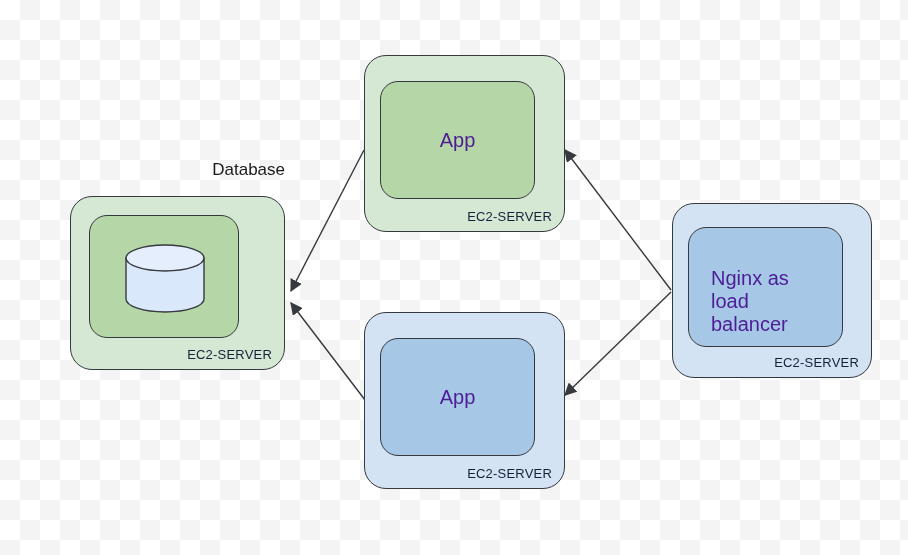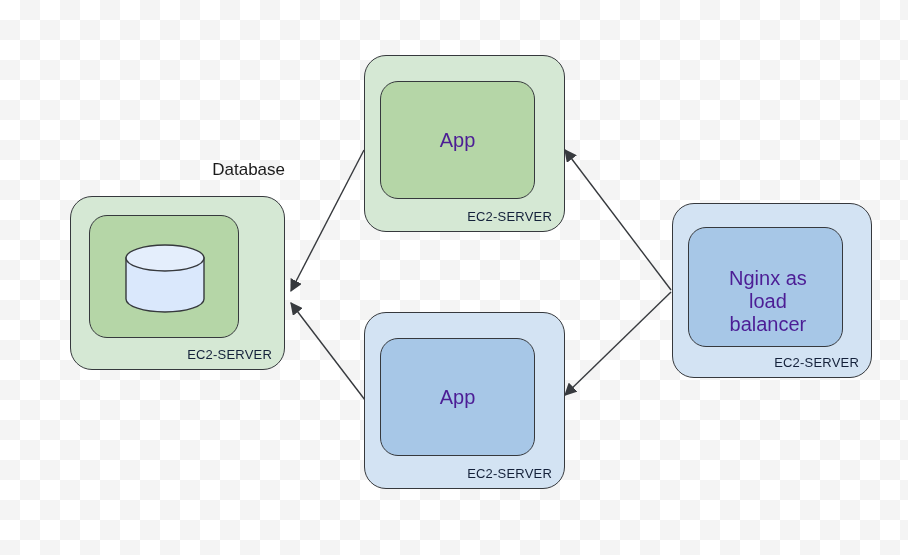--- a/index.html
+++ b/index.html
@@ -57,22 +57,22 @@
 
   .inner-label {
     color: #4c1d95;
     font-size: 20px;
     line-height: 23px;
     width: 100%;
     text-align: center;
     white-space: pre-line;
   }
   .inner-label.left {
-    text-align: center;
-    padding-left: 40px;
+    text-align: left;
+    padding-left: 22px;
     width: auto;
     margin-top: 28px;
   }
 
   .server-tag {
     position: absolute;
     right: 12px;
     bottom: 7px;
     font-size: 13px;
     letter-spacing: 0.2px;

